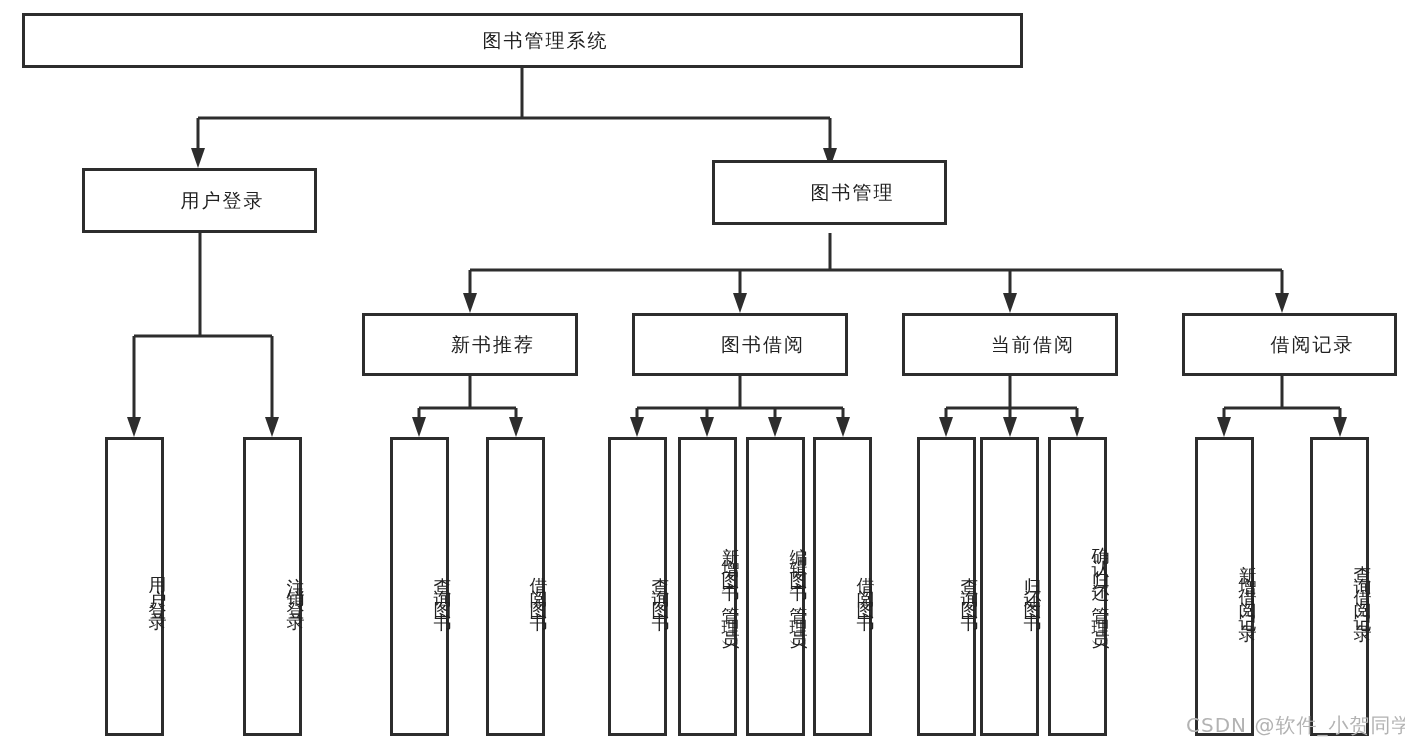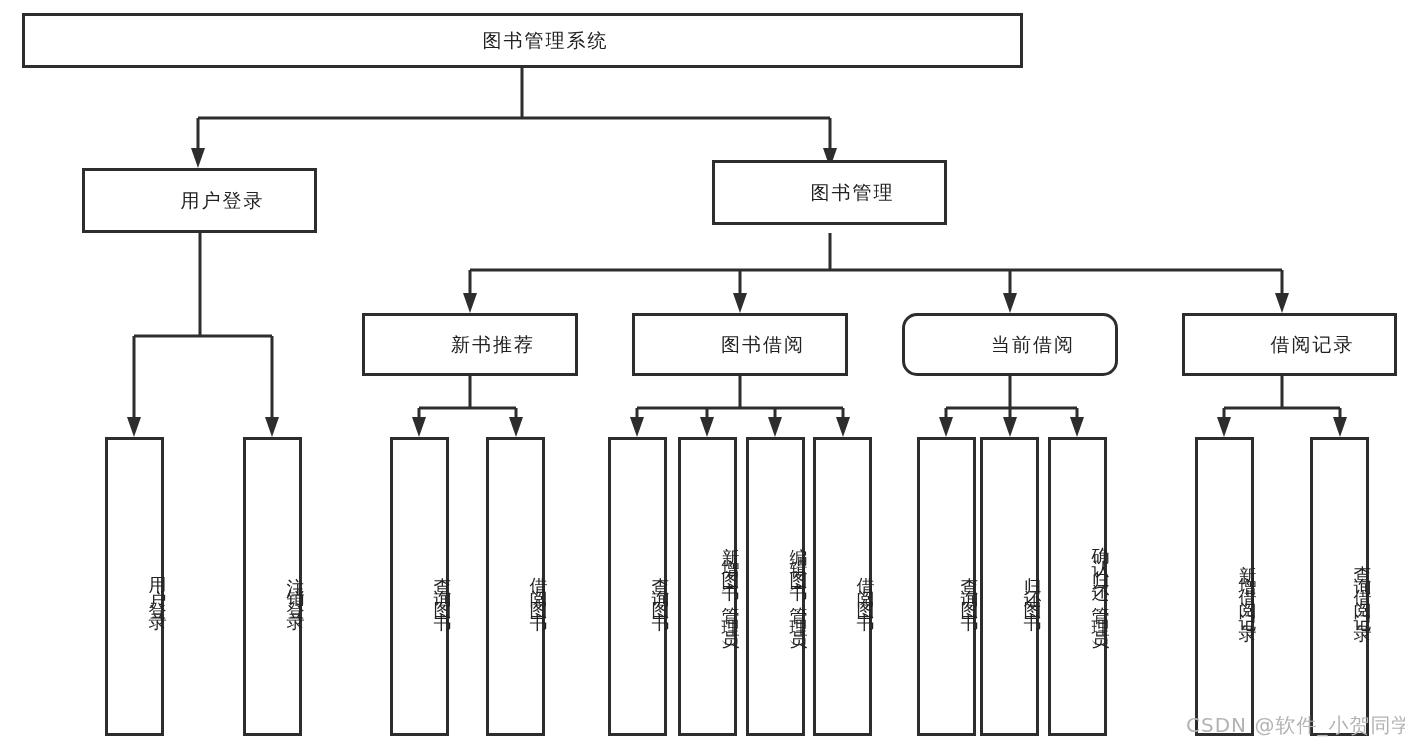--- a/index.html
+++ b/index.html
@@ -131,21 +131,21 @@
   <div class="box h" style="left:712px;top:160px;width:235px;height:65px;">
     <span>图书管理</span>
   </div>
 
   <div class="box h" style="left:362px;top:313px;width:216px;height:63px;">
     <span>新书推荐</span>
   </div>
   <div class="box h" style="left:632px;top:313px;width:216px;height:63px;">
     <span>图书借阅</span>
   </div>
-  <div class="box h" style="left:902px;top:313px;width:216px;height:63px;border-radius:15px;">
+  <div class="box h" style="left:902px;top:313px;width:216px;height:63px;">
     <span>当前借阅</span>
   </div>
   <div class="box h" style="left:1174px;top:313px;width:215px;height:63px;margin-left:8px;">
     <span>借阅记录</span>
   </div>
 
   <div class="box v" style="left:105px;">
     <span>用户登录</span>
   </div>
   <div class="box v" style="left:243px;">

